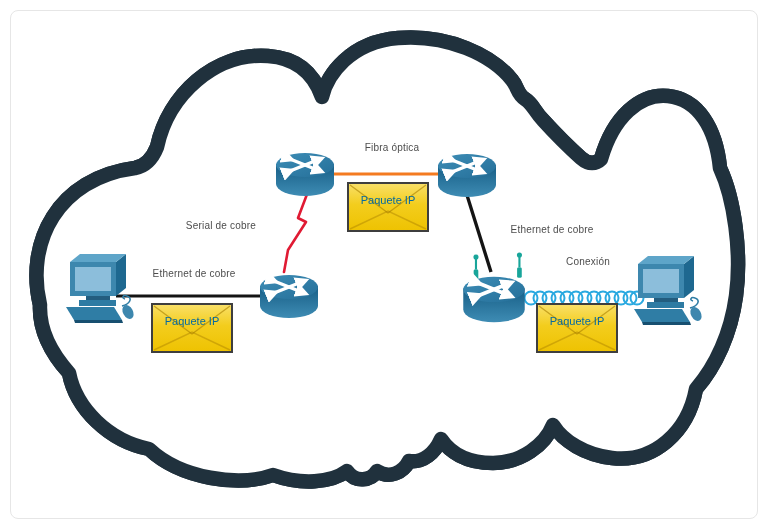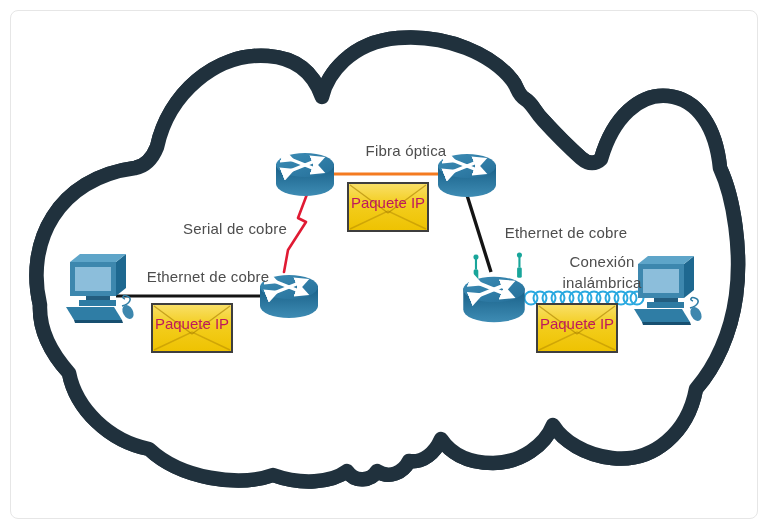--- a/index.html
+++ b/index.html
@@ -1,22 +1,22 @@
 <!DOCTYPE html>
 <html style="--c-label-gray: #4d4d4d; --c-fiber-orange: #f47b20; --c-serial-red: #e01a33; --c-ethernet-black: #141414; --c-wireless-blue: #2aa9e0; --c-envelope-gold: #f2c800; --c-device-blue: #2d7ca6; --c-antenna-teal: #18a59a; --c-cloud-dark: #1d6b9b; --c-cloud-light: #cde4f2;"><head>
 <meta charset="utf-8">
 <style>
   html,body{margin:0;padding:0;background:#fff;font-family:"Liberation Sans",sans-serif;}
   .stage{position:relative;width:768px;height:527px;background:#fff;overflow:hidden;}
   .frame{position:absolute;left:10px;top:10px;right:10px;bottom:8px;border:1px solid #e6e6e6;border-radius:8px;pointer-events:none;}
   svg.diagram{position:absolute;left:0;top:0;}
   .lbl{position:absolute;transform:translateX(-50%);white-space:nowrap;
-       font-size:15px;color:var(--c-label-gray,#4d4d4d);letter-spacing:.2px;pointer-events:none;margin-left:14px;}
-  .lbl.two-line{text-align:center;line-height:21px;}
-  .pkt{position:absolute;transform:translateX(-50%);font-size:15px;color:#be185d;
+       font-size:10px;color:var(--c-label-gray,#4d4d4d);letter-spacing:.2px;pointer-events:none;}
+  .lbl.two-line{text-align:left;line-height:21px;}
+  .pkt{position:absolute;transform:translateX(-50%);font-size:11px;color:#0369a1;
        white-space:nowrap;pointer-events:none;}
 </style>
 </head>
 <body>
 
 <div class="stage">
   <div class="frame"></div>
 
   <svg class="diagram" width="768" height="527" viewBox="0 0 768 527">
     <defs>
@@ -133,18 +133,17 @@
     <use href="#pc" x="100" y="290"></use>
     <use href="#pc" x="668" y="292"></use>
   </svg>
 
   <div class="lbl" style="left:392px;top:142px">Fibra óptica</div>
   <div class="lbl" style="left:221px;top:220px">Serial de cobre</div>
   <div class="lbl" style="left:194px;top:268px">Ethernet de cobre</div>
   <div class="lbl" style="left:552px;top:224px">Ethernet de cobre</div>
   <div class="lbl two-line" style="left:588px;top:251px">
     <div>Conexión</div>
-    <div>inalámbrica</div>
   </div>
   <div class="pkt" style="left:388px;top:194px">Paquete IP</div>
   <div class="pkt" style="left:192px;top:315px">Paquete IP</div>
   <div class="pkt" style="left:577px;top:315px">Paquete IP</div>
 </div>
 
 </body></html>

